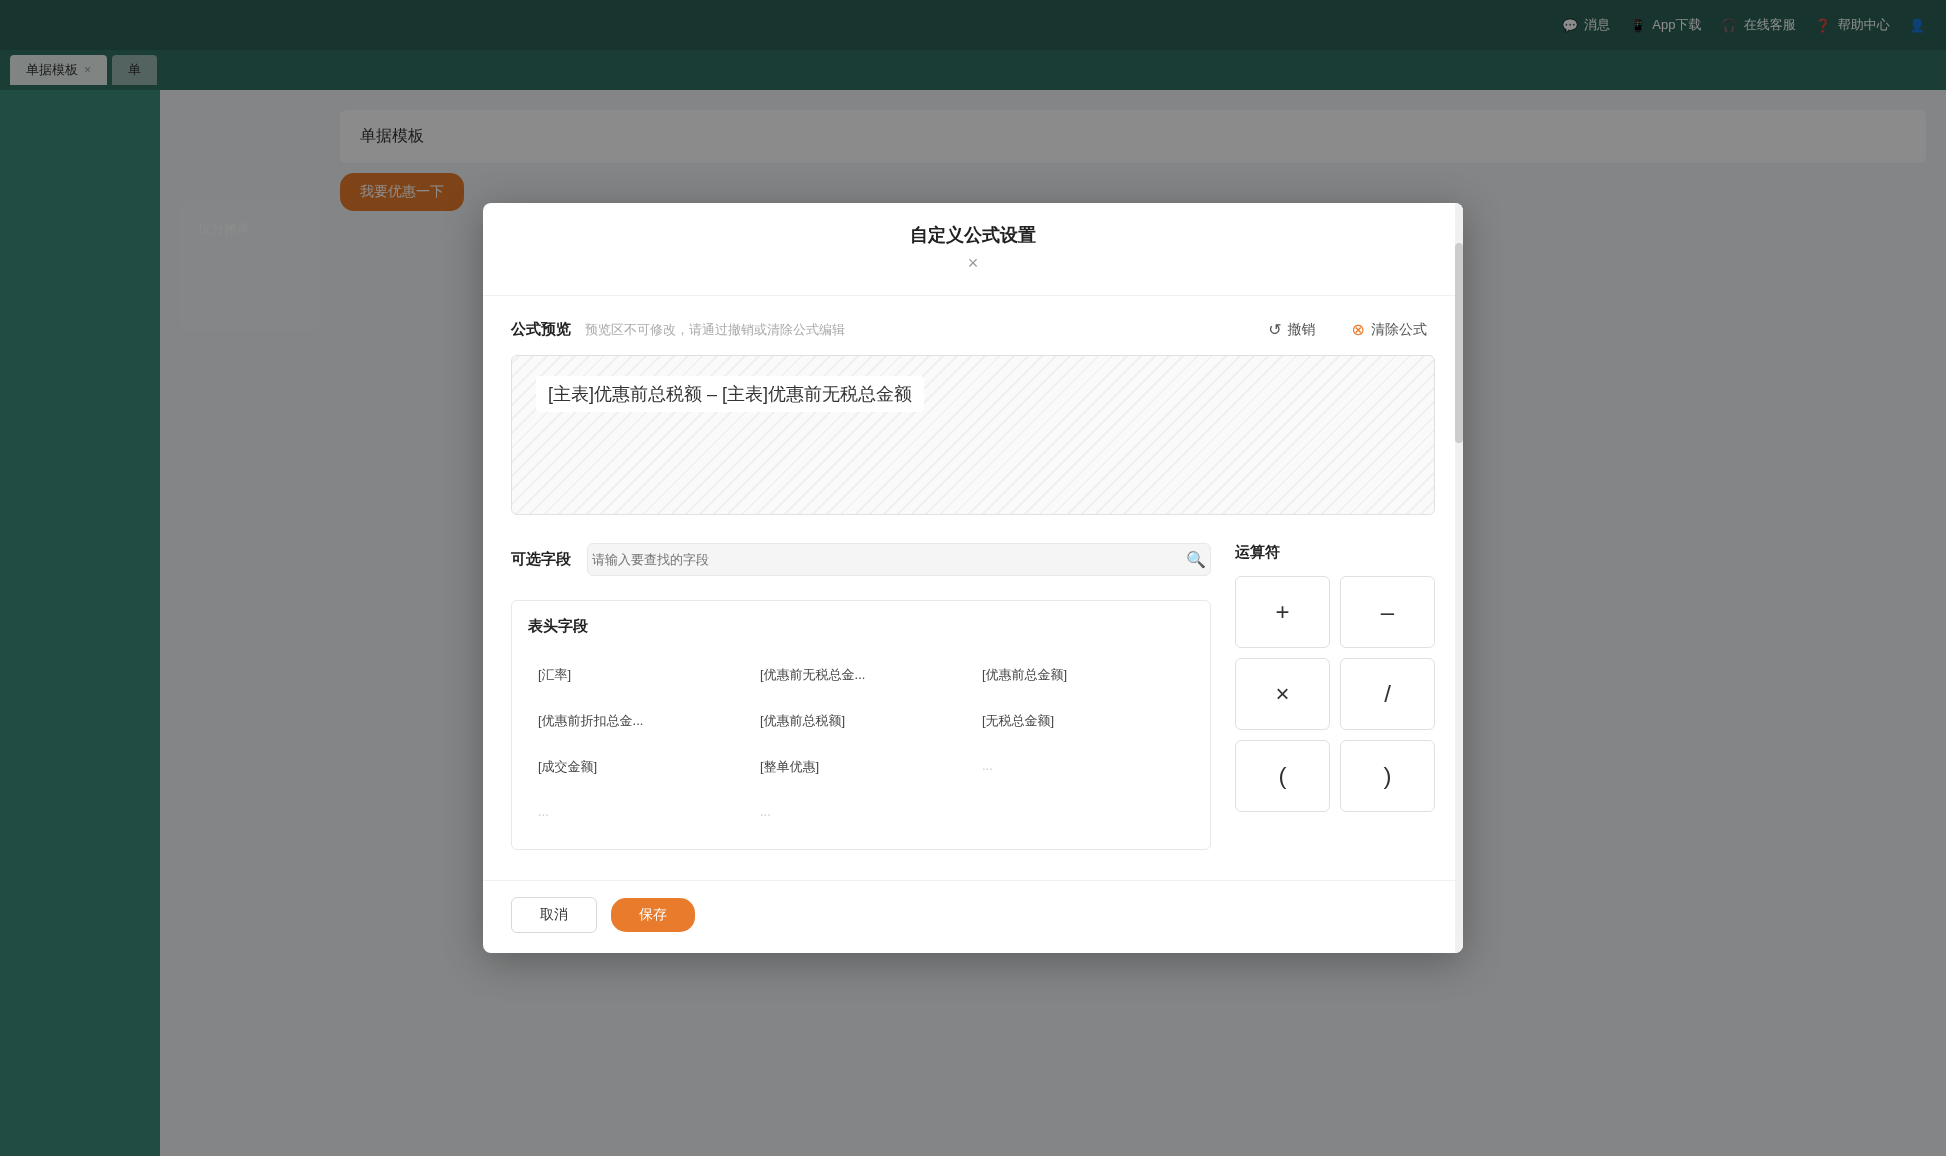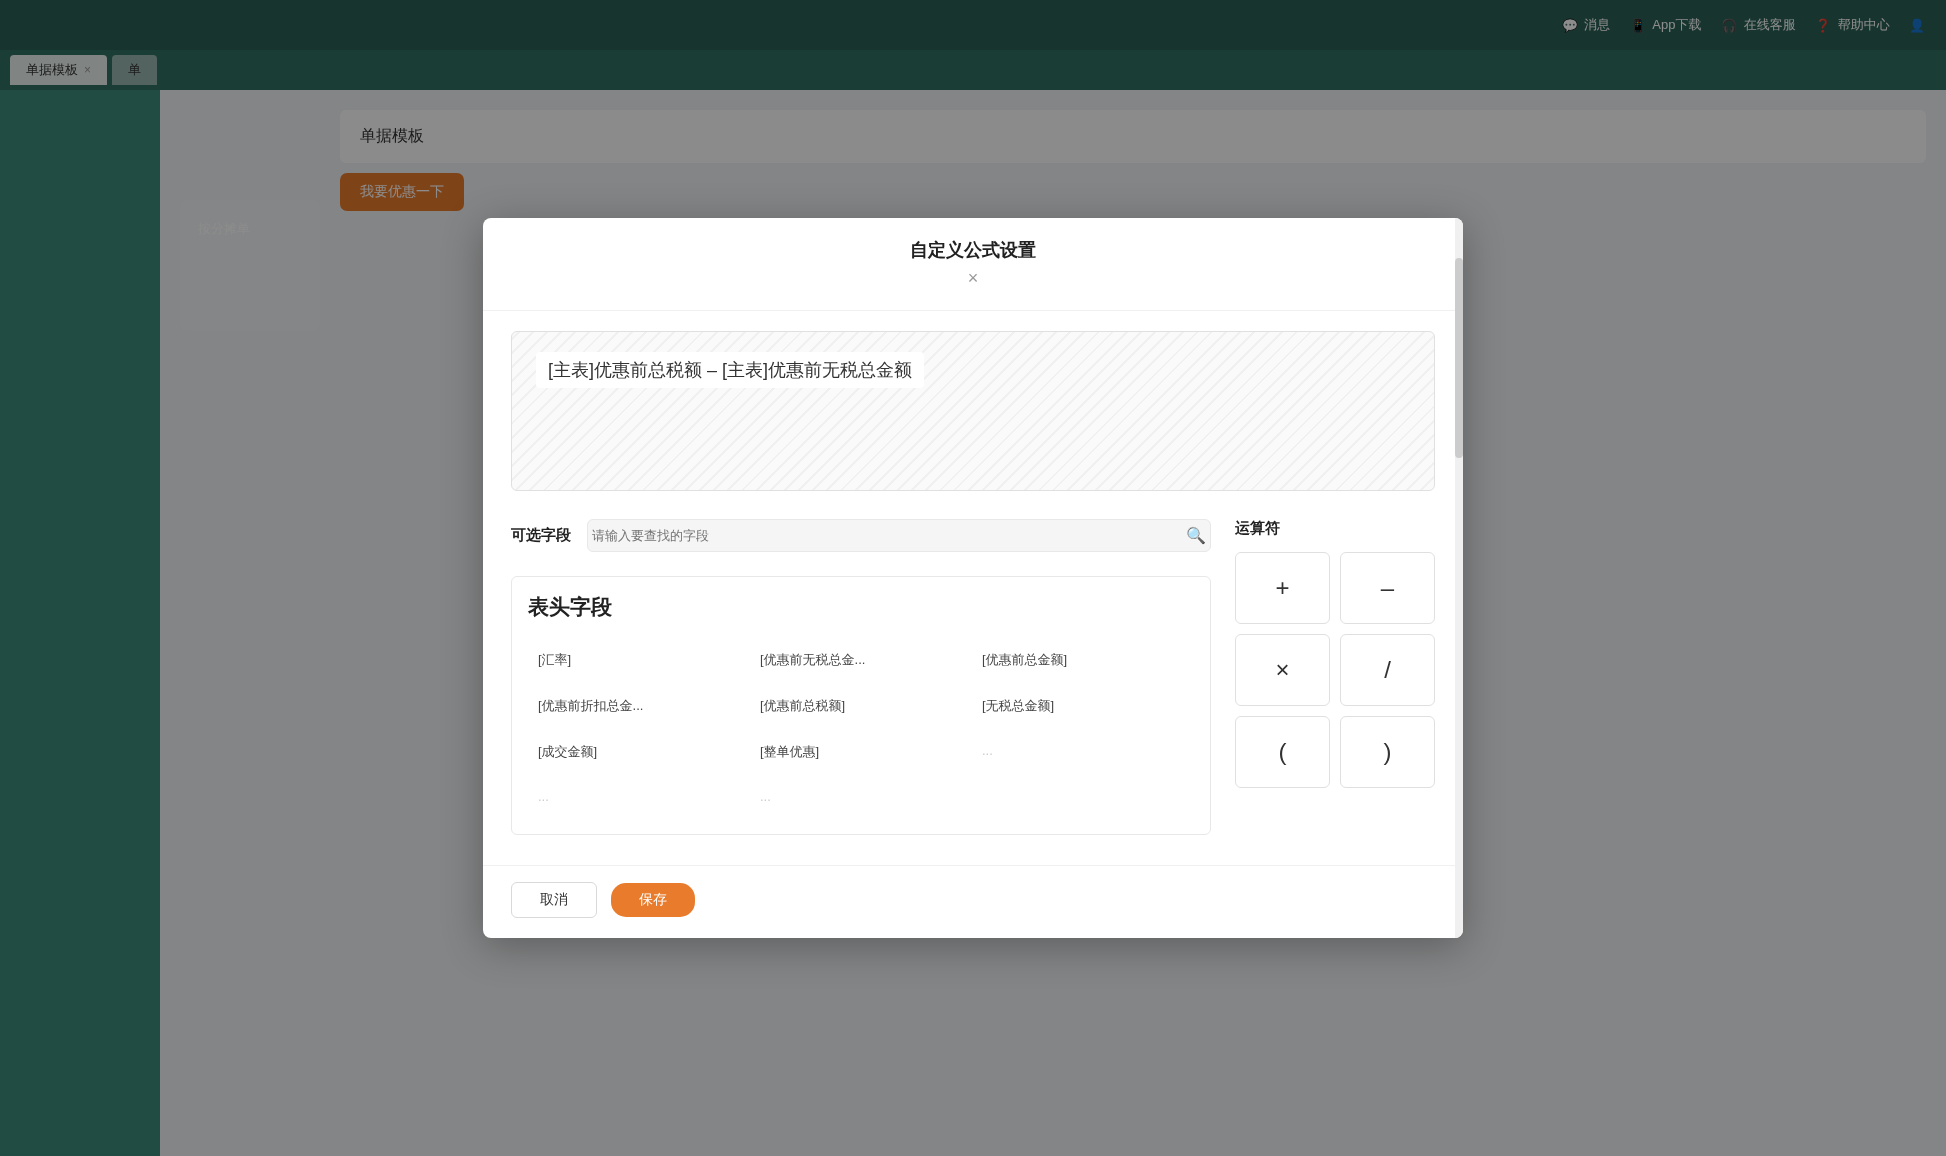--- a/index.html
+++ b/index.html
@@ -274,21 +274,21 @@
       overflow: hidden;
       overflow-y: auto;
       max-height: 280px;
     }
 
     .fields-table-inner {
       padding: 16px;
     }
 
     .table-group-header {
-      font-size: 21px;
+      font-size: 15px;
       font-weight: 600;
       color: #222;
       margin-bottom: 16px;
     }
 
     .fields-grid {
       display: grid;
       grid-template-columns: repeat(3, 1fr);
       gap: 0;
     }
@@ -397,21 +397,21 @@
     .bg-page-title {
       font-size: 16px;
       color: #333;
       margin-bottom: 12px;
     }
 
     .bg-orange-block {
       background: #e87b2c;
       color: white;
       padding: 10px 20px;
-      border-radius: 7px;
+      border-radius: 14px;
       display: inline-block;
       font-size: 14px;
       margin-bottom: 20px;
     }
 
     .top-right-icons {
       display: flex;
       align-items: center;
       gap: 20px;
     }
@@ -489,20 +489,34 @@
   <div class="modal">
 
     <div class="modal-header">
       <span class="modal-title">自定义公式设置</span>
       <button class="modal-close">×</button>
     </div>
 
     <div class="modal-body">
 
       <div class="formula-section">
+        <div class="section-header">
+          <span class="section-label">公式预览</span>
+          <span class="section-hint">预览区不可修改，请通过撤销或清除公式编辑</span>
+          <div class="section-actions">
+            <button class="action-btn">
+              <span class="icon">↺</span>
+              <span>撤销</span>
+            </button>
+            <button class="action-btn clear">
+              <span class="icon" style="color:#e87b2c;">⊗</span>
+              <span>清除公式</span>
+            </button>
+          </div>
+        </div>
 
         <div class="formula-preview-box">
           <div class="formula-text">[主表]优惠前总税额  –  [主表]优惠前无税总金额</div>
         </div>
       </div>
 
       <div class="fields-section">
 
         <div class="fields-left">
           <div class="fields-header">

